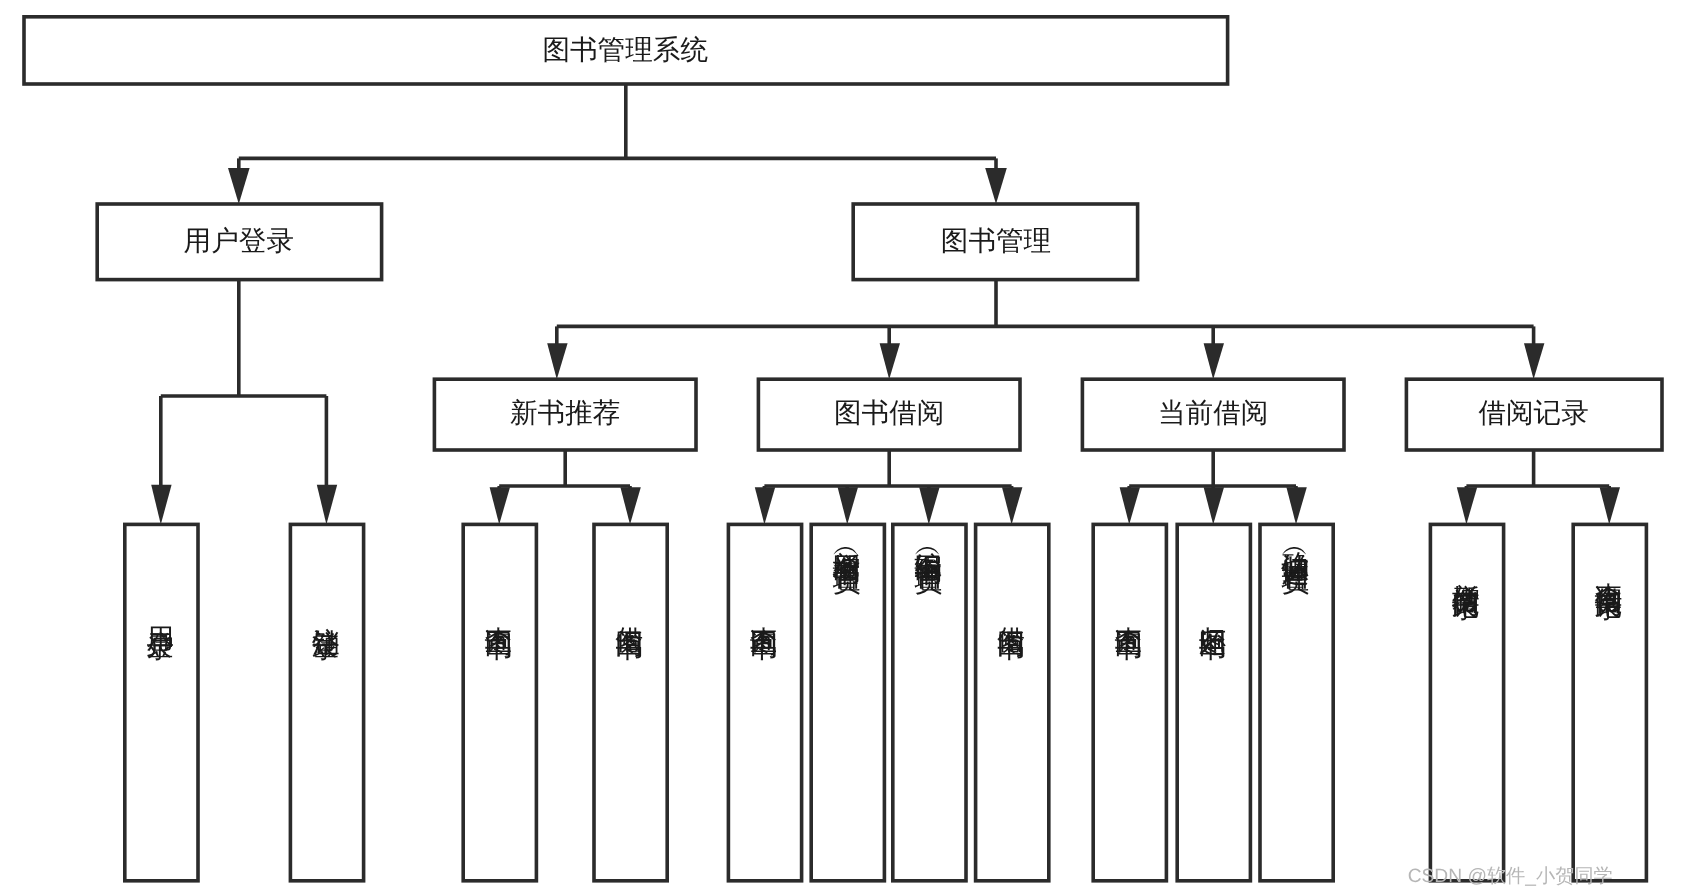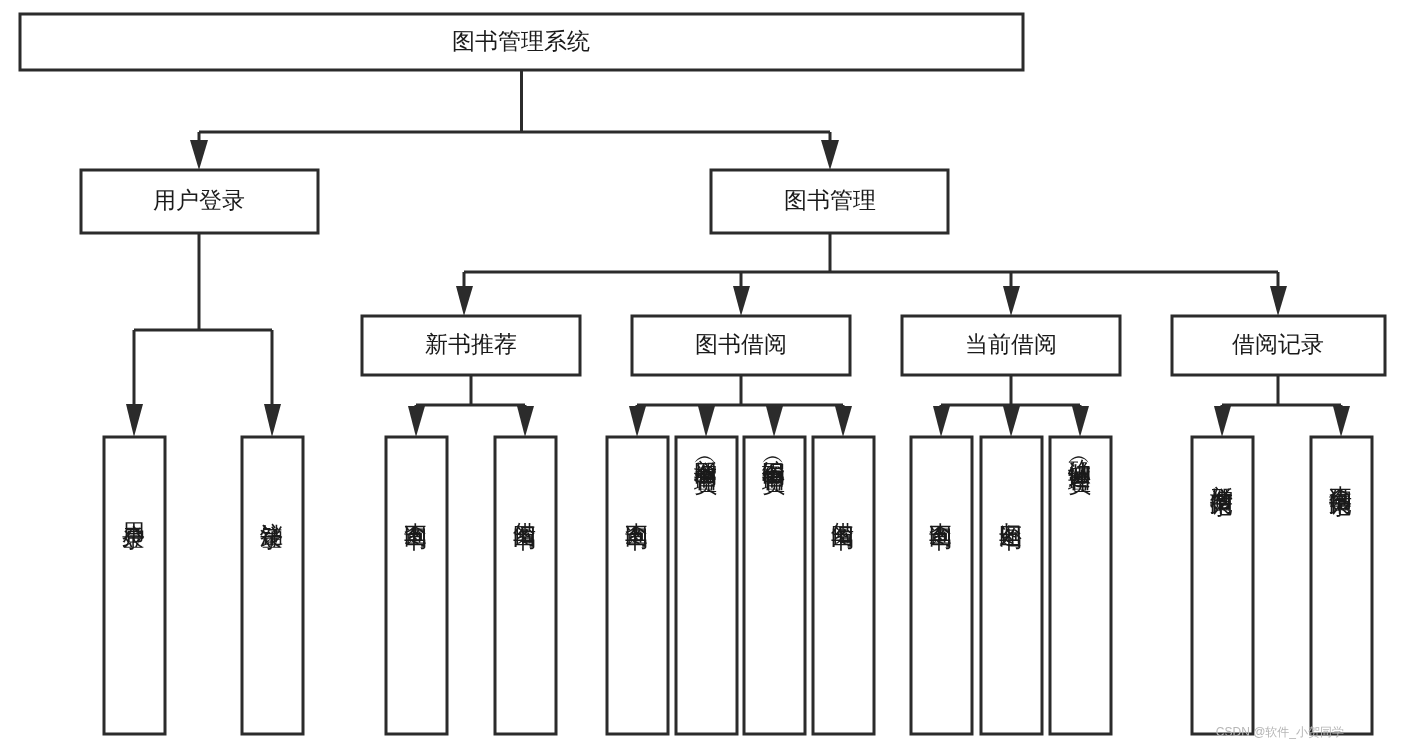--- a/index.html
+++ b/index.html
@@ -53,21 +53,21 @@
     text-anchor: middle;
     writing-mode: vertical-rl;
     glyph-orientation-vertical: 0;
     letter-spacing: 2px;
   }
   .watermark {
     position: absolute;
     right: 14px;
     bottom: 6px;
     font-family: "Liberation Sans", "DejaVu Sans", sans-serif;
-    font-size: 12px;
+    font-size: 16px;
     color: #b6b6b6;
     white-space: nowrap;
     pointer-events: none;
     user-select: none;
   }
 </style>
 </head>
 <body>
 
 <div id="diagram-root">

